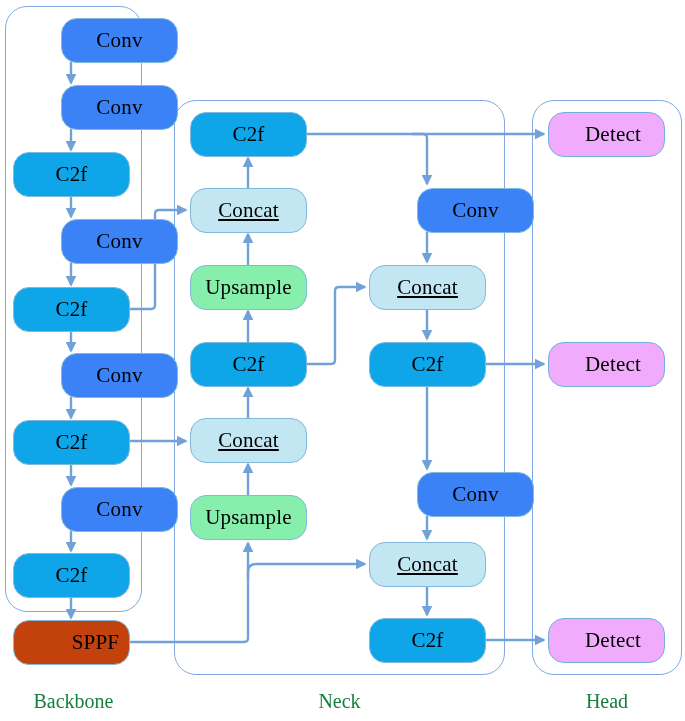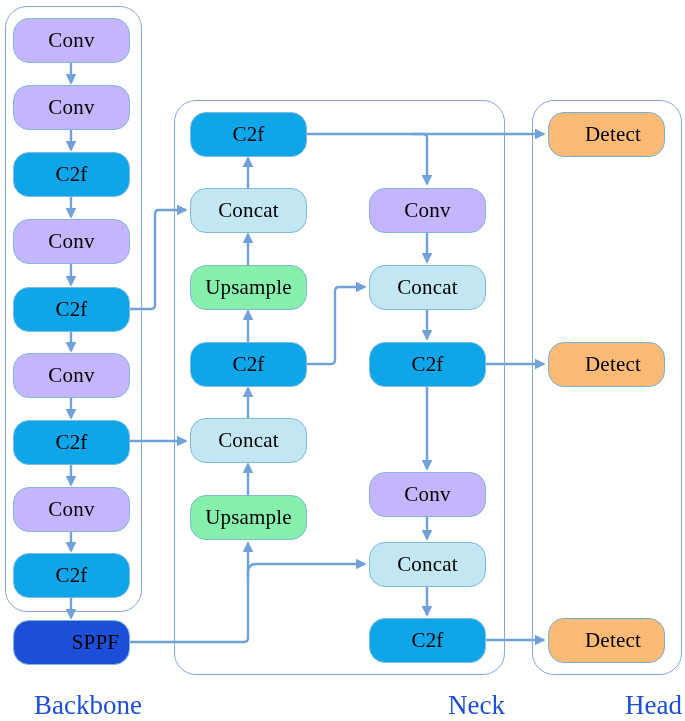--- a/index.html
+++ b/index.html
@@ -9,32 +9,32 @@
              background:transparent;box-sizing:border-box;}
   #backbone-container{left:5px;top:6px;width:137px;height:606px;}
   #neck-container{left:174px;top:100px;width:331px;height:575px;}
   #head-container{left:532px;top:100px;width:150px;height:575px;}
   .edges{position:absolute;left:0;top:0;pointer-events:none;}
   .edge{fill:none;stroke:#70A2D9;stroke-width:2.4;stroke-linejoin:round;}
   .node{position:absolute;width:117px;height:45px;border-radius:16px;
         border:1.4px solid #7FB9DC;box-sizing:border-box;
         display:flex;align-items:center;justify-content:center;
         font-size:21px;color:#000;letter-spacing:0.2px;}
-  .t-conv{background:#c4b5fd;}
+  .t-conv{background:#3b82f6;margin-left:48px;}
   .t-c2f{background:#0ea5e9;}
-  .t-concat{background:#C2E6F2;}
+  .t-concat{background:#C2E6F2;text-decoration:underline;}
   .t-upsample{background:#86efac;}
-  .t-sppf{background:#1d4ed8;padding-left:48px;}
-  .t-detect{background:#fdba74;border-color:#74B0DA;padding-left:13px;}
+  .t-sppf{background:#c2410c;padding-left:48px;}
+  .t-detect{background:#f0abfc;border-color:#74B0DA;padding-left:13px;}
   .col-backbone{left:13px;}
   .col-neck-left{left:190px;}
   .col-neck-right{left:369px;}
   .col-head{left:548px;}
-  .section-label{position:absolute;top:690px;height:28px;text-align:right;
-                 font-size:27px;color:#1d4ed8;}
+  .section-label{position:absolute;top:690px;height:28px;text-align:center;
+                 font-size:20px;color:#15803d;}
   #backbone-label{left:5px;width:137px;}
   #neck-label{left:174px;width:331px;}
   #head-label{left:532px;width:150px;}
 </style>
 </head>
 <body>
 
 <div class="canvas">
 
   <div class="container" id="backbone-container"></div>

